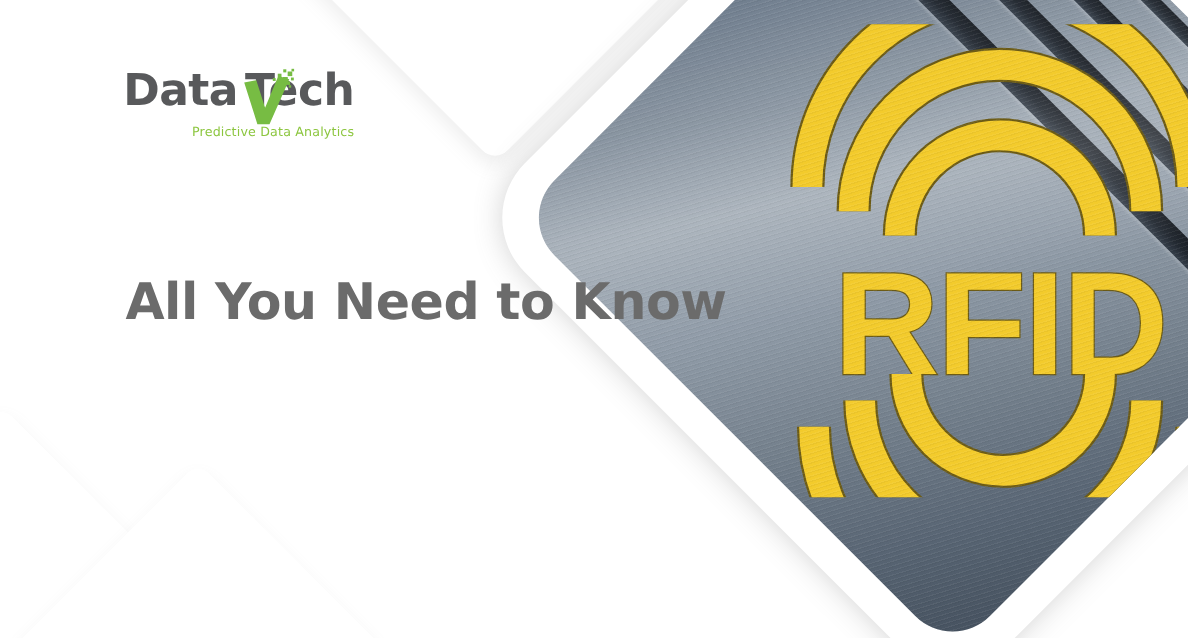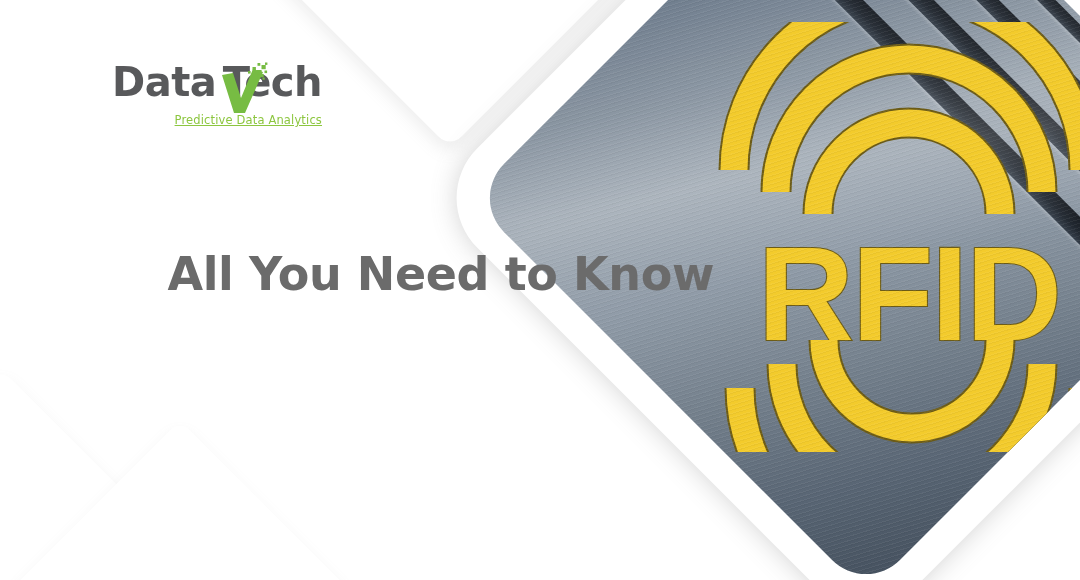--- a/index.html
+++ b/index.html
@@ -235,37 +235,36 @@
     margin: 0 1px 0 2px;
   }
   .logo-mark svg { position: absolute; left: 0; top: 0; }
   .logo-tag {
     font-family: "DejaVu Sans", sans-serif;
     font-size: 11.5px;
     color: #8cc63f;
     text-align: right;
     margin-top: 3px;
     letter-spacing: 0.15px;
-    text-decoration: underline;
   }
 
   
   .headline {
     position: absolute;
     left: 114px;
     top: 206px;
     width: 600px;
     font-family: "DejaVu Sans", sans-serif;
     font-weight: bold;
     font-size: 46px;
     line-height: 1.62;
     color: #6b6b6b;
     letter-spacing: -0.4px;
   }
-  .headline .line { display: block; white-space: nowrap; text-align: right; }
+  .headline .line { display: block; white-space: nowrap; }
 </style>
 </head>
 <body>
 
 <div class="banner">
 
   <div class="bg-layer">
     <div class="band-green" style="background: rgb(114, 192, 69);"></div>
     <div class="band-gray" style="background: rgb(110, 110, 110);"></div>
 

